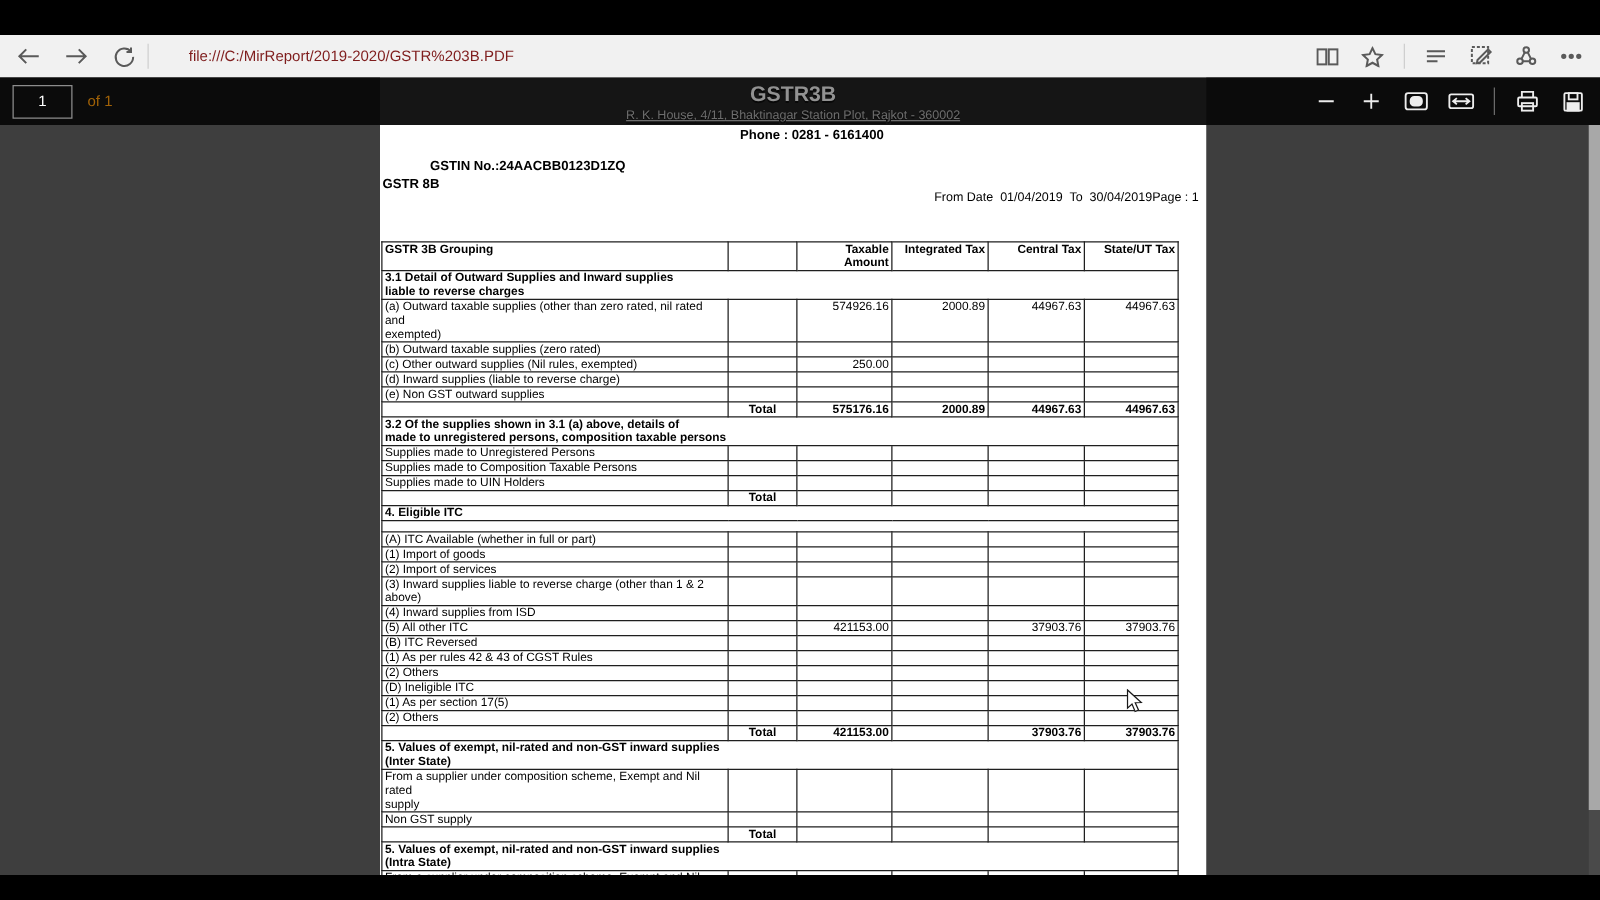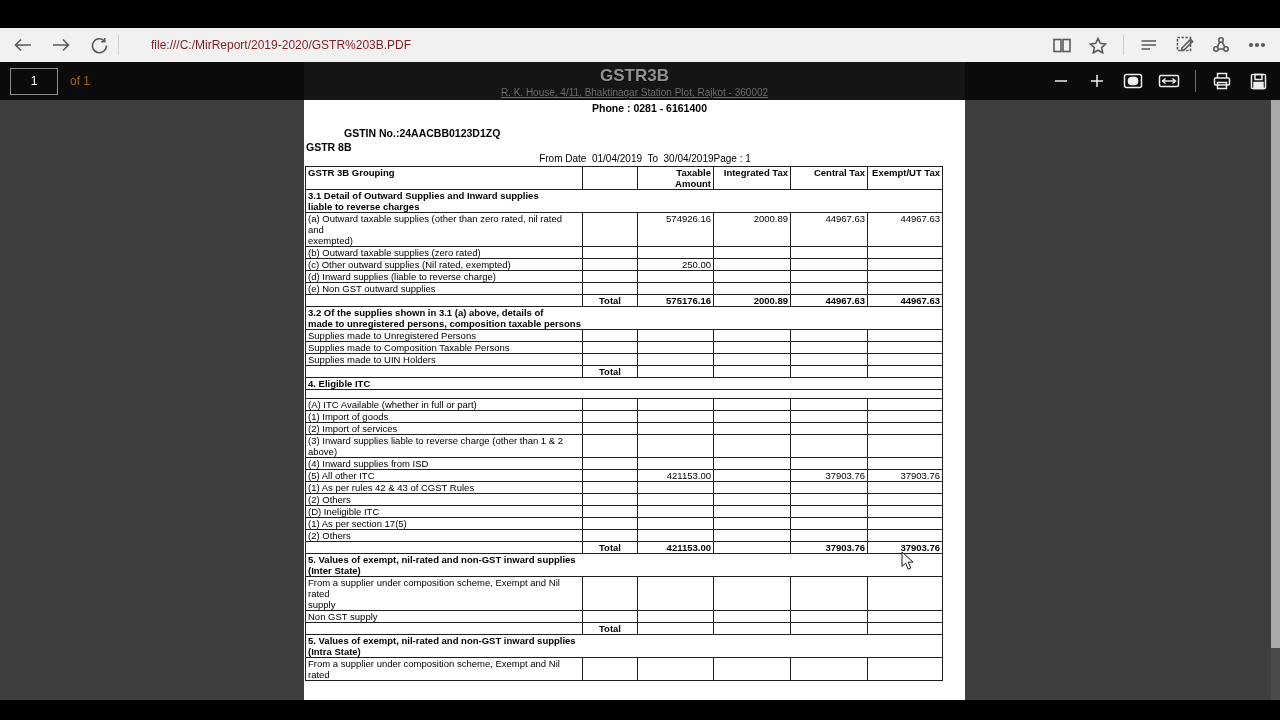--- a/index.html
+++ b/index.html
@@ -28,26 +28,26 @@
   .doc-title { position:absolute; top:5px; left:0; width:100%; text-align:center;
                font-size:17px; font-weight:700; }
   .doc-address { position:absolute; top:27px; left:0; width:100%; text-align:center;
                  font-size:10px; text-decoration:underline; }
   .doc-phone { position:absolute; top:40px; left:15px; width:100%; text-align:center;
                font-size:10.5px; font-weight:700; }
   .doc-gstin { position:absolute; top:65px; left:0; width:100%; text-align:left;
                font-size:10.5px; font-weight:700;margin-left:40px; }
   .doc-form-name { position:absolute; top:79px; left:2px; font-size:10.5px; font-weight:700; }
   .doc-date-row { position:absolute; top:91px; left:2px; right:6px; font-size:10px;
-                  display:flex; justify-content:center; white-space:pre;padding-left:25px; }
+                  display:flex; justify-content:flex-end; white-space:pre;padding-left:25px; }
 
   
   .tbl-wrap { position:absolute; top:104px; left:1px; width:639px; }
   table.gstr { width:638px; border-collapse:collapse; table-layout:fixed;
-               font-size:9.5px; line-height:11px; }
+               font-size:9.5px; line-height:11px;margin-top:27px; }
   table.gstr td { border:1px solid #1f1f1f; padding:0 2px; vertical-align:top;
                   overflow:hidden; }
   td.c1 { width:277px; } td.c2 { width:55px; } td.c3 { width:76px; }
   td.c4 { width:77px; } td.c5 { width:77px; } td.c6 { width:75px; }
   tr.hdr td { font-weight:700; height:12px; }
   tr.hdr td.num { }
   td.num { text-align:right; }
   td.label { white-space:pre-line; }
   tr.item td { height:11px; }
   td.section-cell { border-top:none; border-bottom:none; font-weight:700;
@@ -165,21 +165,21 @@
     </div>
     <div class="tbl-wrap">
       <table class="gstr">
         <tbody>
             <tr class="hdr">
               <td class="c1 label">GSTR 3B Grouping</td>
               <td class="c2 num"></td>
               <td class="c3 num">Taxable Amount</td>
               <td class="c4 num">Integrated Tax</td>
               <td class="c5 num">Central Tax</td>
-              <td class="c6 num">Exempt/UT Tax</td>
+              <td class="c6 num">State/UT Tax</td>
             </tr>
             <tr class="section">
               <td class="section-cell" colspan="6">3.1 Detail of Outward Supplies and Inward supplies
 liable to reverse charges</td>
             </tr>
             <tr class="item">
               <td class="c1 label">(a) Outward taxable supplies (other than zero rated, nil rated and
 exempted)</td>
               <td class="c2"></td>
               <td class="c3 num">574926.16</td>
@@ -189,21 +189,21 @@
             </tr>
             <tr class="item">
               <td class="c1 label">(b) Outward taxable supplies (zero rated)</td>
               <td class="c2"></td>
               <td class="c3 num"></td>
               <td class="c4 num"></td>
               <td class="c5 num"></td>
               <td class="c6 num"></td>
             </tr>
             <tr class="item">
-              <td class="c1 label">(c) Other outward supplies (Nil rated, exempted)</td>
+              <td class="c1 label">(c) Other outward supplies (Nil rules, exempted)</td>
               <td class="c2"></td>
               <td class="c3 num">250.00</td>
               <td class="c4 num"></td>
               <td class="c5 num"></td>
               <td class="c6 num"></td>
             </tr>
             <tr class="item">
               <td class="c1 label">(d) Inward supplies (liable to reverse charge)</td>
               <td class="c2"></td>
               <td class="c3 num"></td>
@@ -312,20 +312,28 @@
             </tr>
             <tr class="item">
               <td class="c1 label"> (5) All other ITC</td>
               <td class="c2"></td>
               <td class="c3 num">421153.00</td>
               <td class="c4 num"></td>
               <td class="c5 num">37903.76</td>
               <td class="c6 num">37903.76</td>
             </tr>
             <tr class="item">
+              <td class="c1 label">(B) ITC Reversed</td>
+              <td class="c2"></td>
+              <td class="c3 num"></td>
+              <td class="c4 num"></td>
+              <td class="c5 num"></td>
+              <td class="c6 num"></td>
+            </tr>
+            <tr class="item">
               <td class="c1 label"> (1) As per rules 42 &amp; 43 of CGST Rules</td>
               <td class="c2"></td>
               <td class="c3 num"></td>
               <td class="c4 num"></td>
               <td class="c5 num"></td>
               <td class="c6 num"></td>
             </tr>
             <tr class="item">
               <td class="c1 label"> (2) Others</td>
               <td class="c2"></td>

